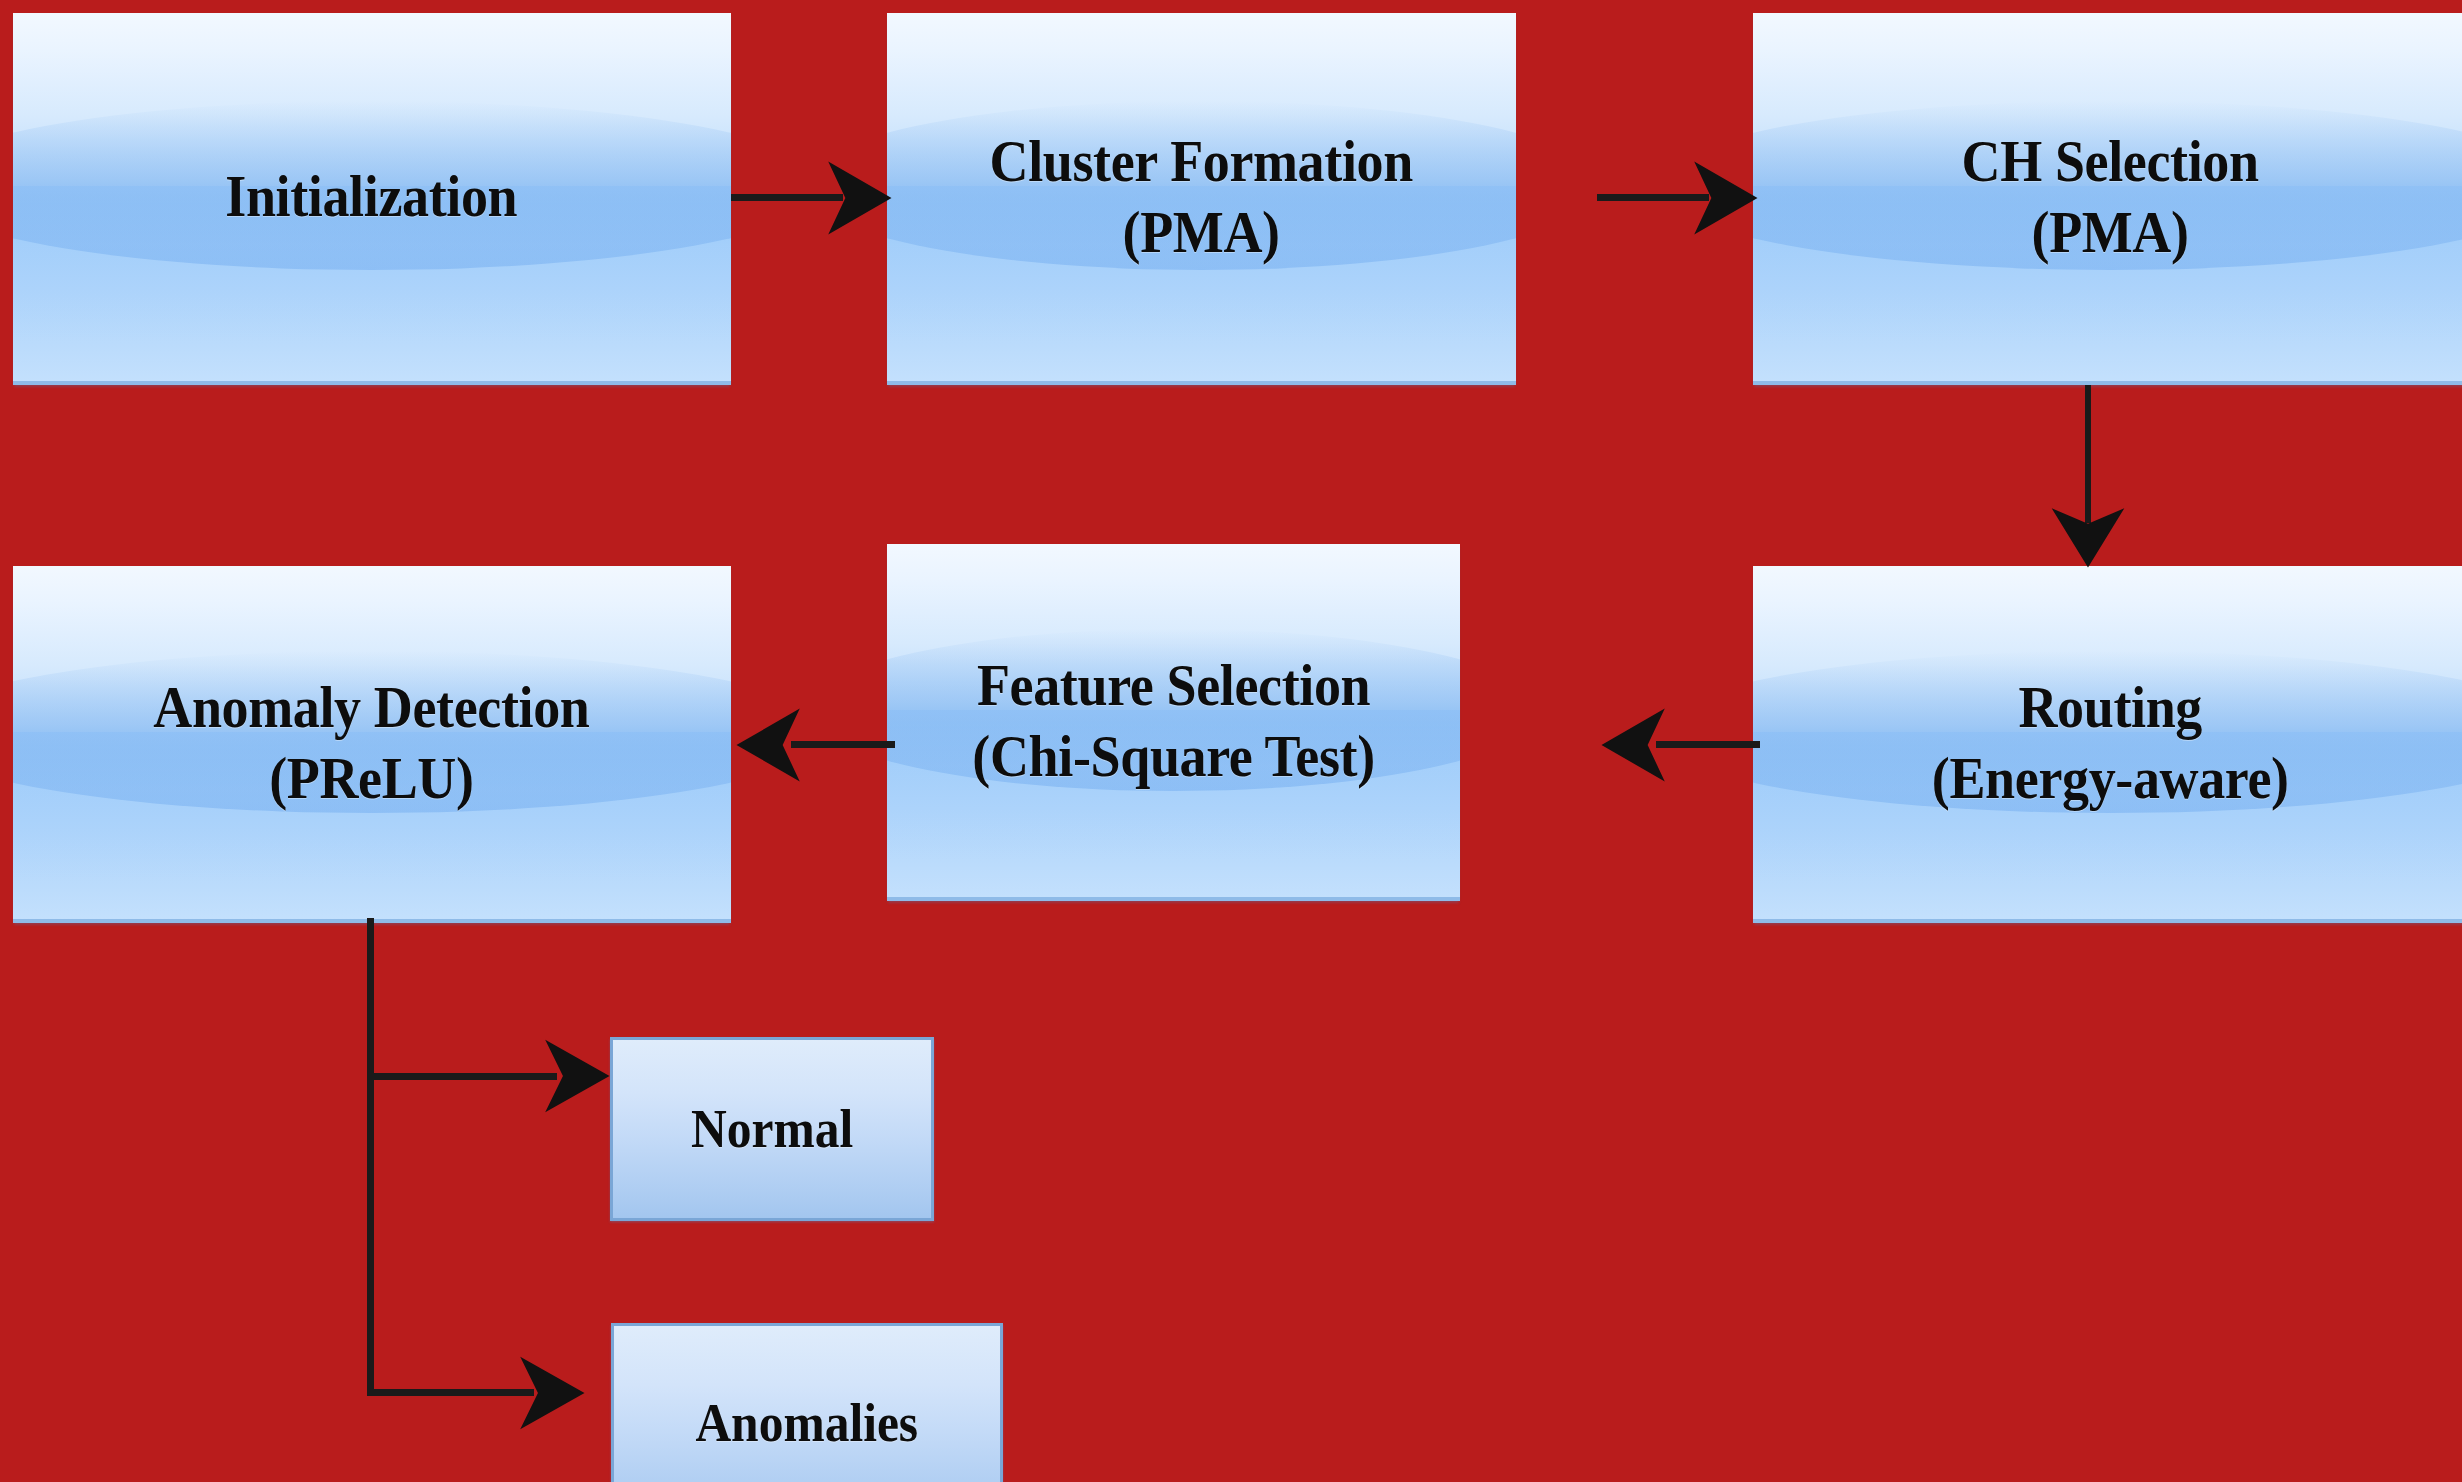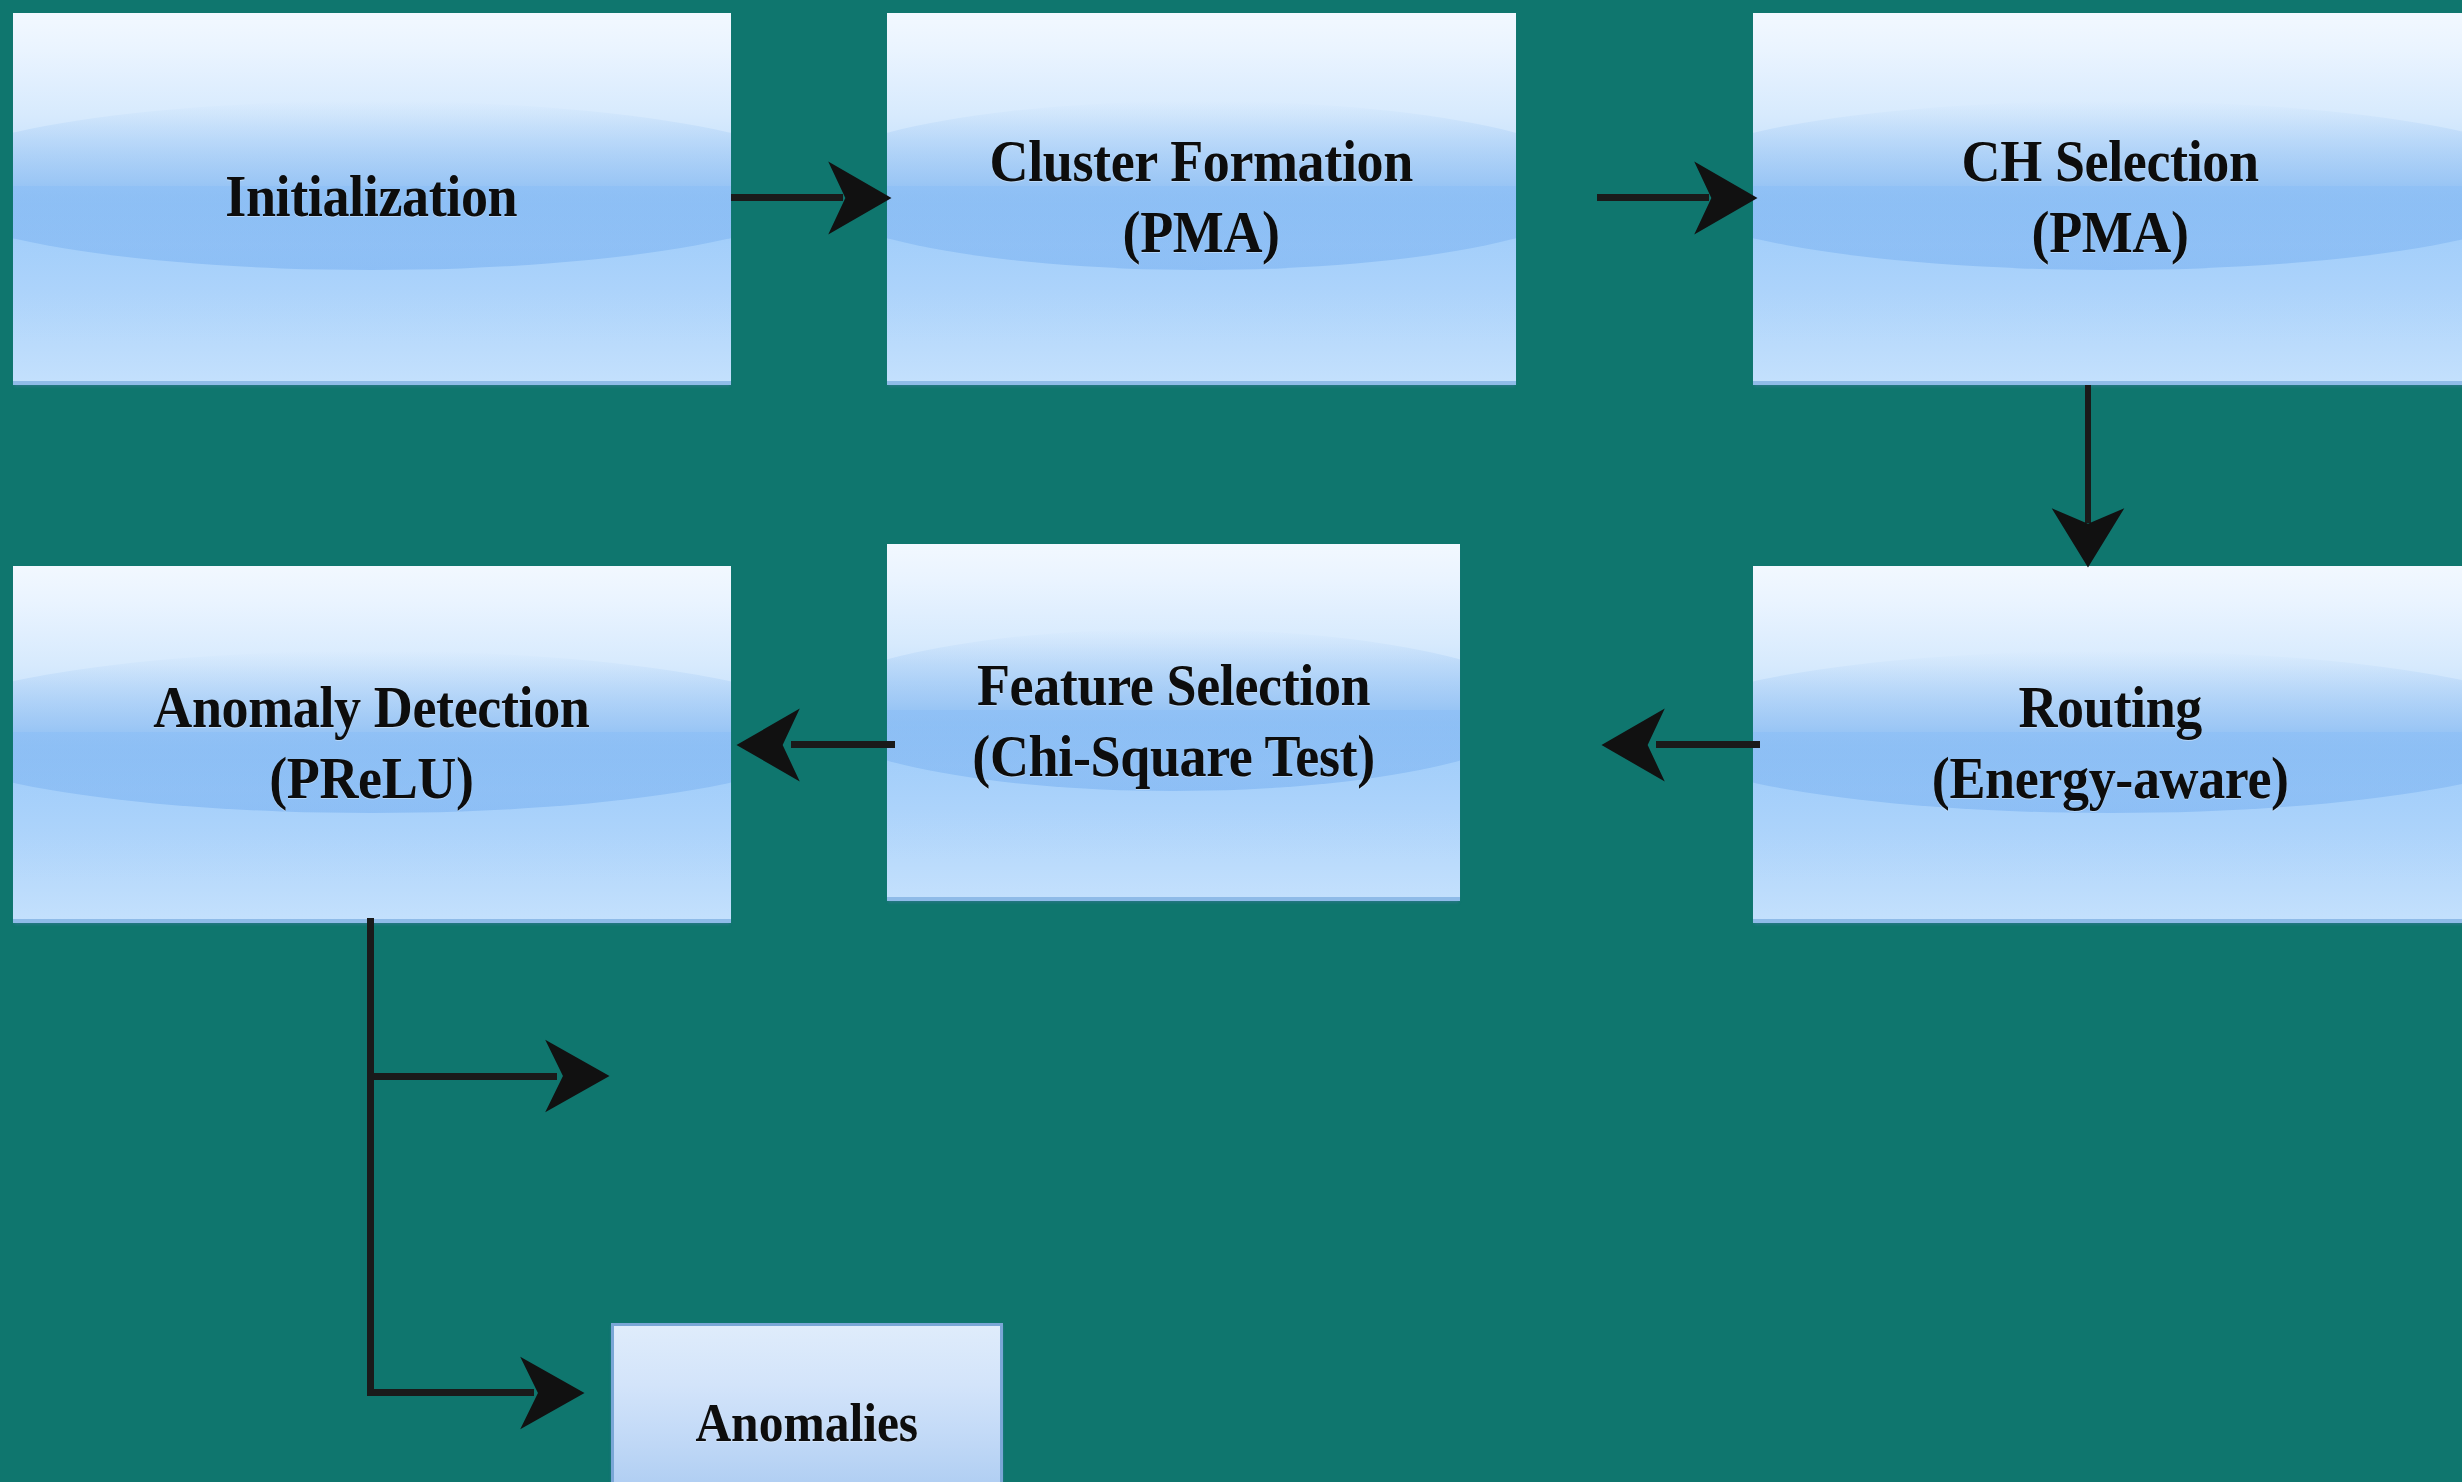--- a/index.html
+++ b/index.html
@@ -5,21 +5,21 @@
 <style>
   html, body {
     margin: 0;
     padding: 0;
     background: #ffffff;
   }
   #canvas {
     position: relative;
     width: 2462px;
     height: 1483px;
-    background: #0f766e;
+    background: #b91c1c;
     overflow: hidden;
     font-family: "Liberation Serif", "DejaVu Serif", serif;
   }
 
   
   .node {
     position: absolute;
     box-sizing: border-box;
     display: flex;
     align-items: center;
@@ -164,20 +164,23 @@
 
   <div class="node" style="left:1753px; top:566px; width:715px; height:357px;">
     <span class="wave"></span>
     <span class="wave2"></span>
     <span class="label">
       <span>Routing</span><br>
       <span>(Energy-aware)</span>
     </span>
   </div>
 
+  <div class="leaf" style="left:610px; top:1037px; width:324px; height:184px;">
+    <span class="label">Normal</span>
+  </div>
 
   <div class="leaf" style="left:583px; top:1323px; width:392px; height:201px;margin-left:28px;">
     <span class="label">Anomalies</span>
   </div>
 
   <div class="line-h" style="left:731px; top:194px; width:112px;"></div>
   <div class="arrow-head" style="left:826px; top:157px;">
     <svg width="67" height="82" viewBox="0 0 90 110">
       <path d="M 3 6 L 88 55 L 3 104 L 26 55 Z" fill="#111111"></path>
     </svg>

